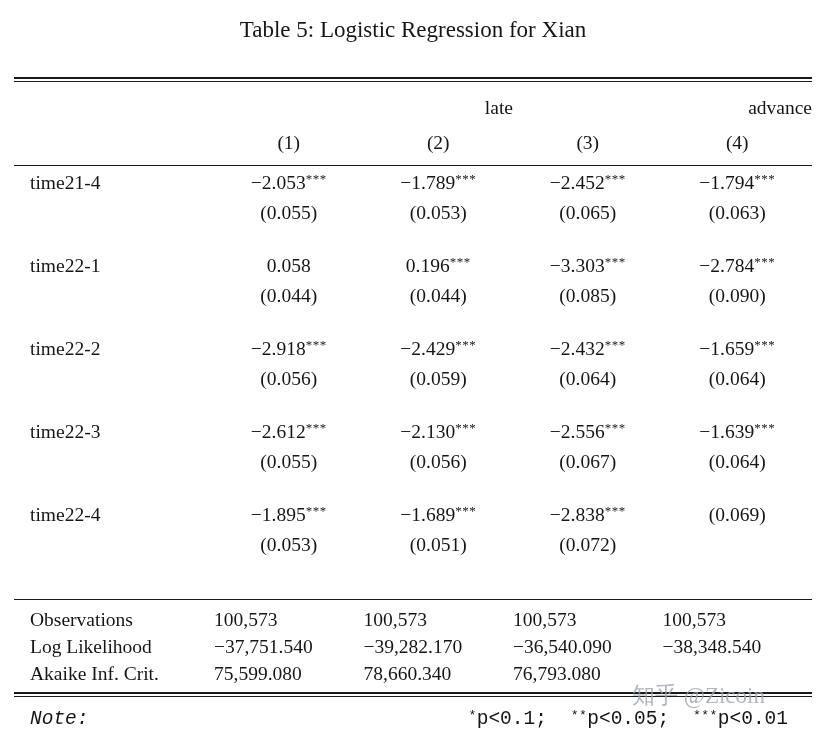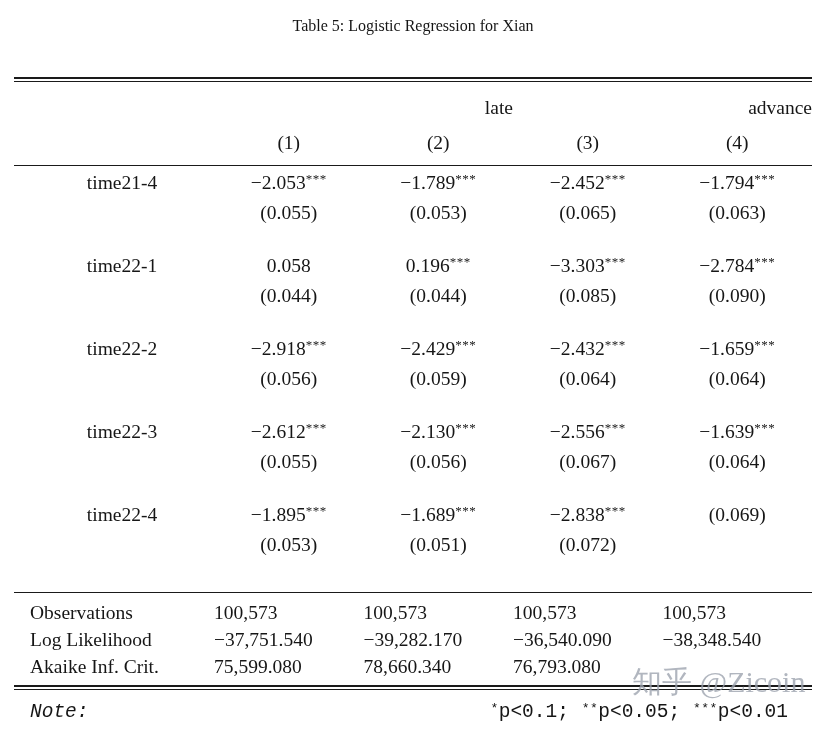--- a/index.html
+++ b/index.html
@@ -11,21 +11,21 @@
     background: #ffffff;
     color: #161616;
     font-family: "Liberation Serif", "DejaVu Serif", serif;
     font-size: 19.5px;
     overflow: hidden;
   }
   .title {
     padding-top: 17px;
     height: 46px;
     text-align: center;
-    font-size: 16px;
+    font-size: 23px;
   }
   .table { margin: 0 14px; }
   .rule-double {
     height: 5px;
     border-top: 2px solid #1a1a1a;
     border-bottom: 1.5px solid #1a1a1a;
   }
   .rule-double.top { margin-top: 31px; }
   .rule-double.bottom { margin-top: 0; }
   .rule-thin { border-top: 1.5px solid #1a1a1a; }
@@ -33,24 +33,24 @@
     display: grid;
     grid-template-columns: 200px repeat(4, 1fr);
   }
   .group-row { margin-top: 12px; line-height: 28px; }
   .group-label { text-align: right; }
   .group-label.g1 { grid-column: 2 / 4; }
   .group-label.g2 { grid-column: 4 / 6; }
   .num-row { margin-top: 7px; line-height: 28px; margin-bottom: 8px; }
   .num-cell { text-align: center; }
   .coef-row { line-height: 30px; margin-bottom: 23px; }
-  .coef-row:last-of-type { margin-bottom: 4px; }
+  .coef-row:last-of-type { margin-bottom: 11px; }
   .coef-row .label {
     padding-left: 16px;
-    text-align: center;
+    text-align: left;
   }
   .val { text-align: center; }
   .coef sup {
     font-size: 13px;
     line-height: 0;
     vertical-align: 6px;
     letter-spacing: 0.5px;
   }
   .rows-block { padding-top: 2px; padding-bottom: 28px; }
   .stats-block { padding: 6px 0 5px 0; }
@@ -61,26 +61,26 @@
     margin: 9px 14px 0 14px;
     line-height: 26px;
     display: flex;
     justify-content: space-between;
     align-items: baseline;
     font-family: Liberation Mono, monospace;
   }
   .note-label { font-style: italic; padding-left: 16px; }
   .note-sig { padding-right: 24px; }
   .note-sig sup { font-size: 13px; line-height: 0; vertical-align: 5px; letter-spacing: 0.5px; }
-  .note-part { margin-left: 1px; }
+  .note-part { margin-left: 12px; }
   .watermark {
     position: absolute;
     left: 632px;
-    top: 662px;
-    font-size: 30px;
+    top: 680px;
+    font-size: 23px;
     color: rgba(155, 161, 173, 0.78);
     white-space: nowrap;
     z-index: 2;
     pointer-events: none;
   }
 </style>
 </head>
 <body>
 
 <div class="page">

